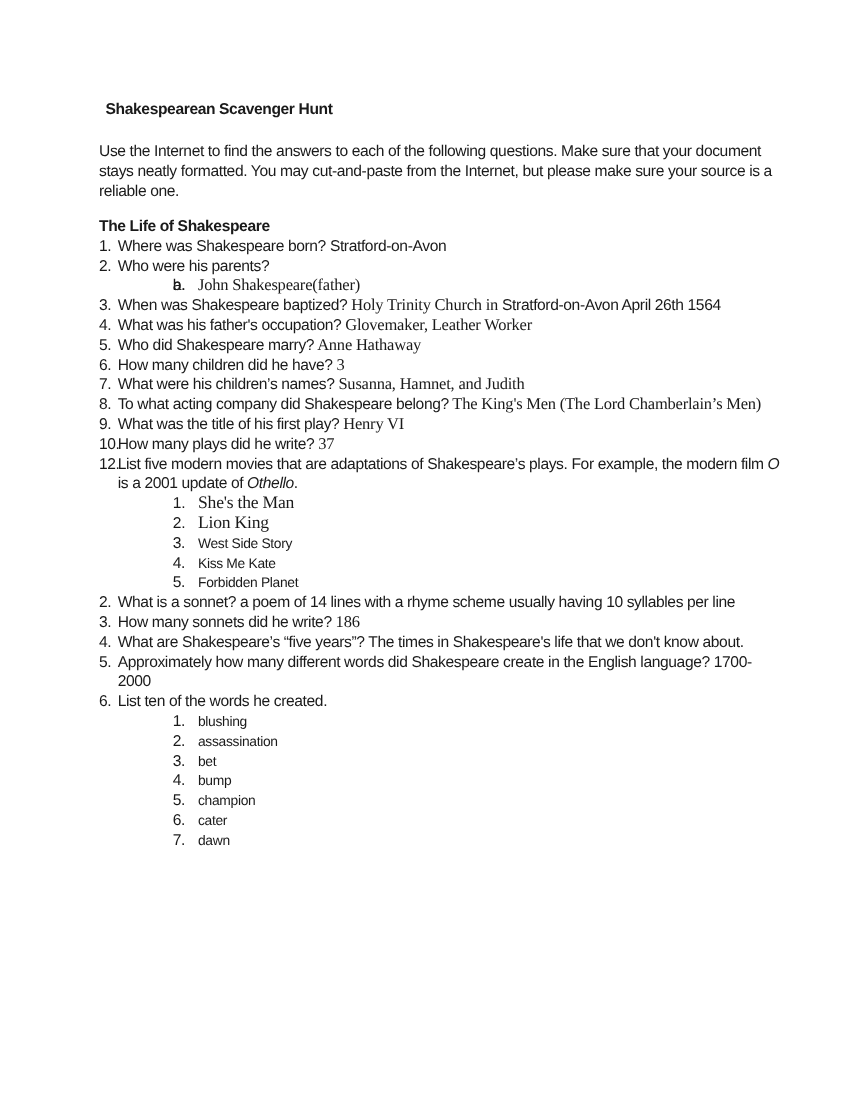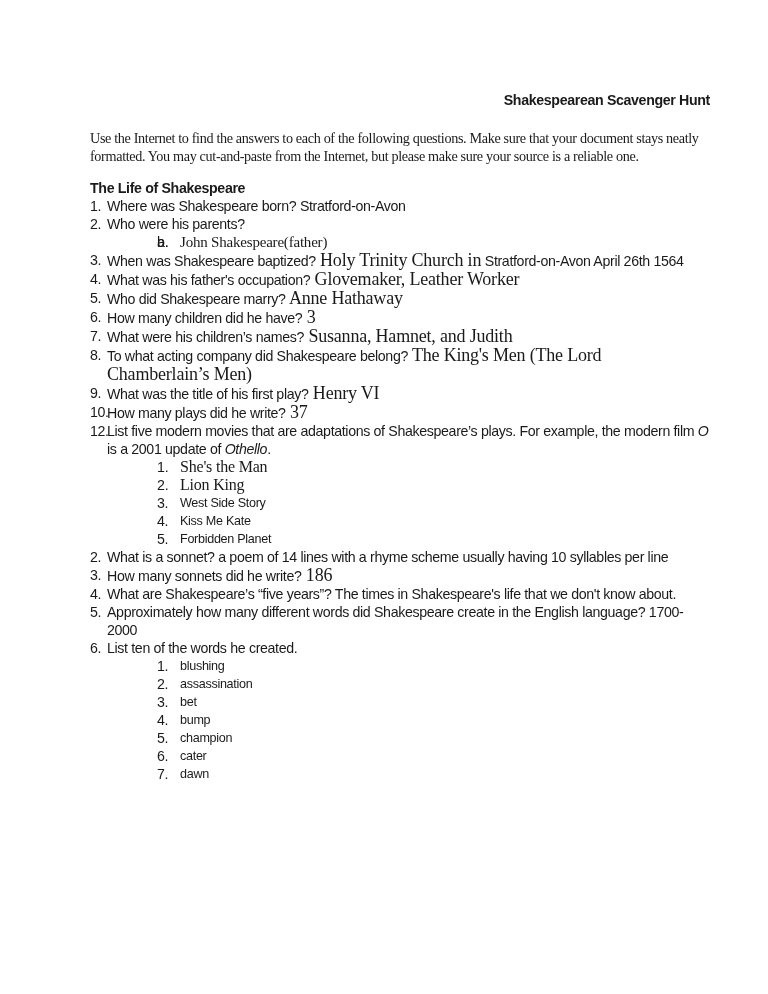--- a/index.html
+++ b/index.html
@@ -1,24 +1,24 @@
 <!DOCTYPE html>
 <html><head>
 <meta charset="utf-8">
 <style>
   html, body { margin: 0; padding: 0; background: #ffffff; }
   body { width: 768px; height: 994px; position: relative; overflow: hidden; color: #1a1a1a; }
   .page { position: absolute; left: 90px; top: 91px; width: 620px; font-family: "Liberation Sans", sans-serif; font-size: 14.2px; line-height: 18px; letter-spacing: -0.35px; }
-  .title { text-align: right; font-weight: bold; margin: 0 0 20px 0; padding-left: 6px; }
-  .intro { margin: 0 0 14px 0; font-family: Liberation Serif, serif; }
+  .title { text-align: left; font-weight: bold; margin: 0 0 20px 0; padding-left: 6px; }
+  .intro { margin: 0 0 14px 0; }
   .section-head { font-weight: bold; margin: 0; }
   ol.main { list-style: none; margin: 0; padding: 0; }
   ol.main > li { position: relative; padding-left: 17px; }
   .num { position: absolute; left: 0; top: 0; }
-  .ans { font-family: "Liberation Serif", serif; font-size: 18px; letter-spacing: -0.2px; }
+  .ans { font-family: "Liberation Serif", serif; font-size: 15px; letter-spacing: -0.2px; }
   .ans-sm { font-size: 12.6px; letter-spacing: -0.3px; }
   ol.sub { list-style: none; margin: 0; padding: 0; }
   ol.sub > li { position: relative; padding-left: 90px; }
   ol.sub > li .snum { position: absolute; left: 67px; top: 0; }
   .serif { font-family: "Liberation Serif", serif; font-size: 15px; letter-spacing: -0.2px; }
   .serif-lg { font-family: "Liberation Serif", serif; font-size: 16px; letter-spacing: -0.2px; }
   .small { font-size: 12.6px; letter-spacing: -0.3px; }
   em { font-style: italic; }
 </style>
 </head>

